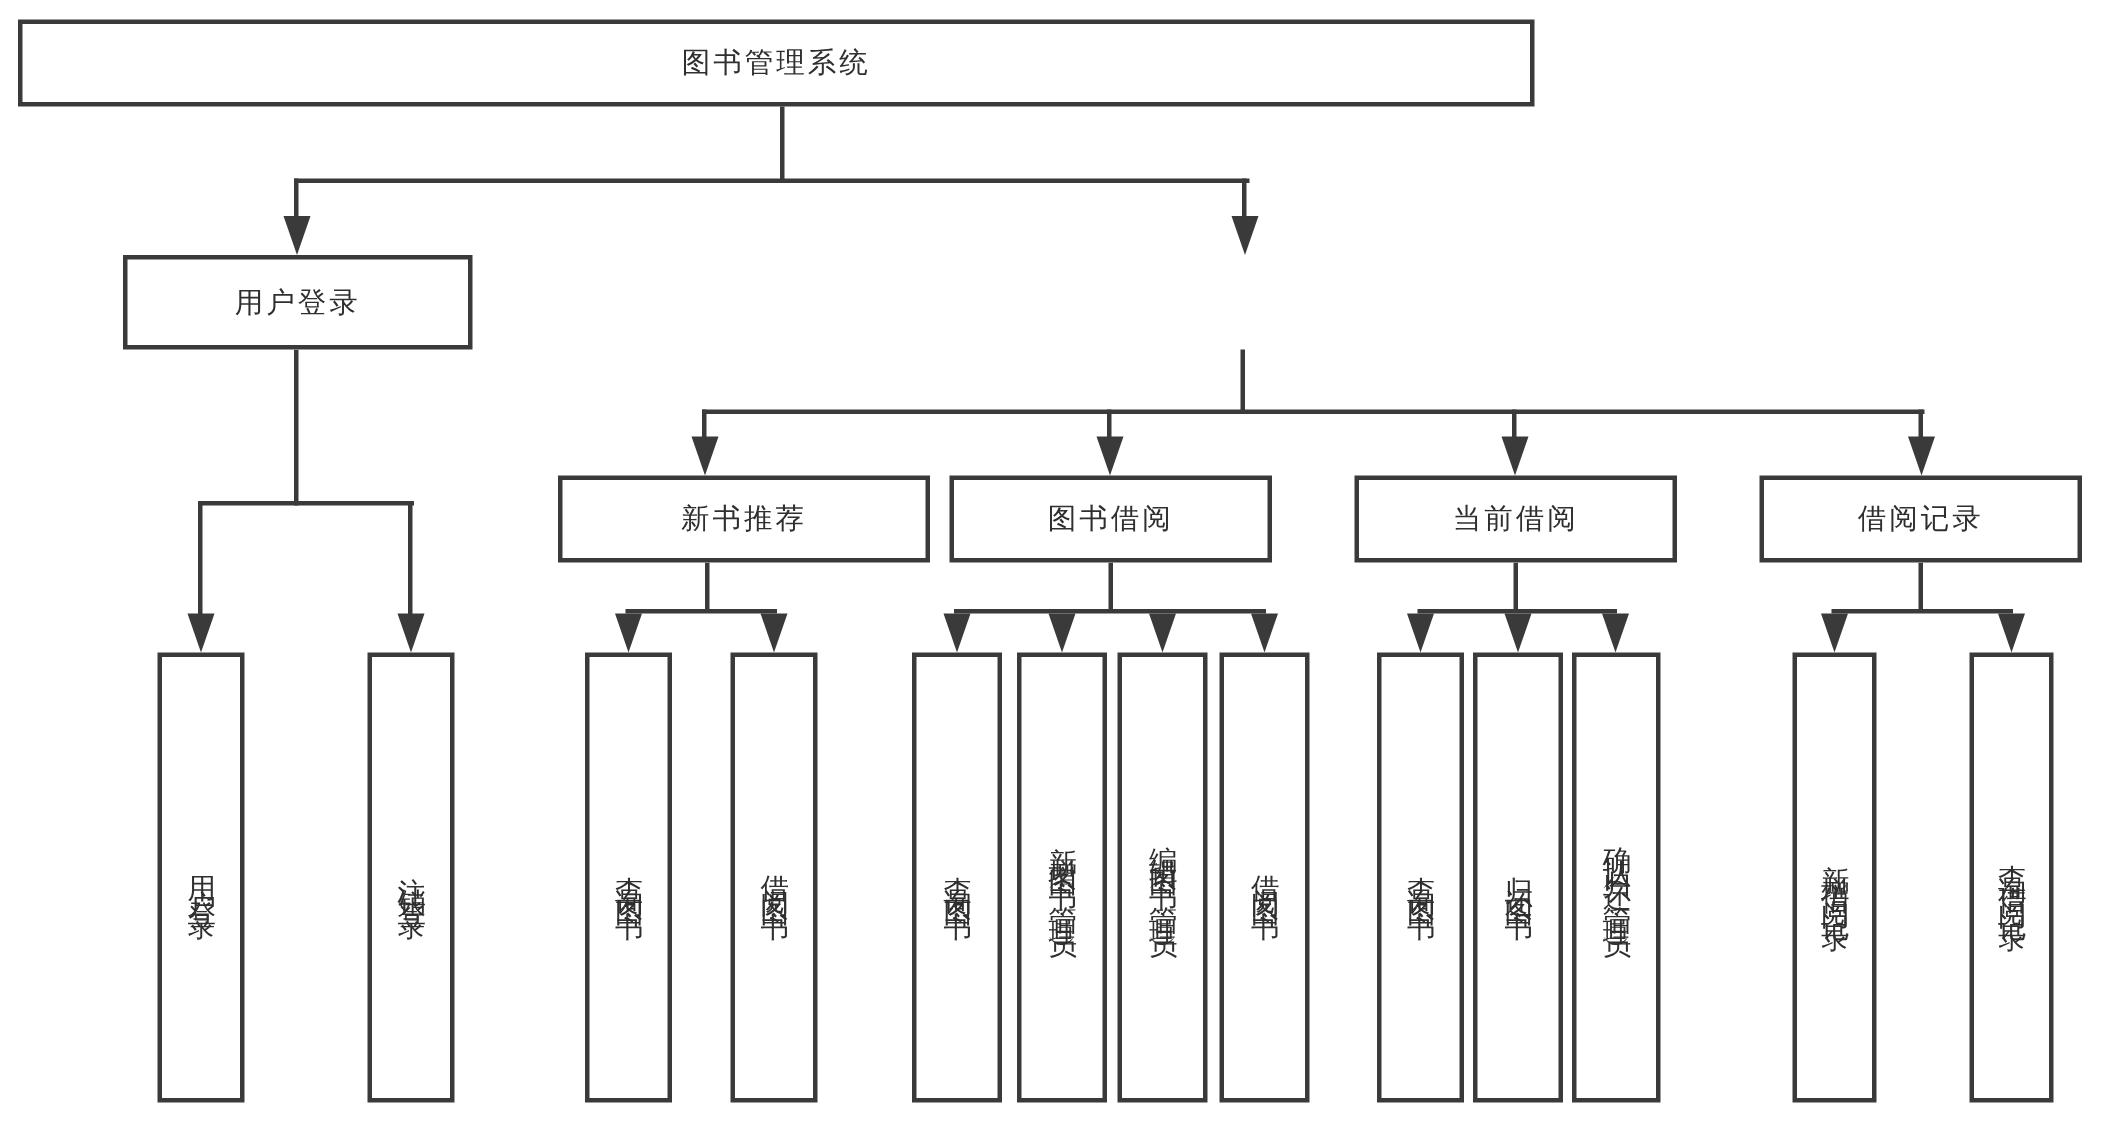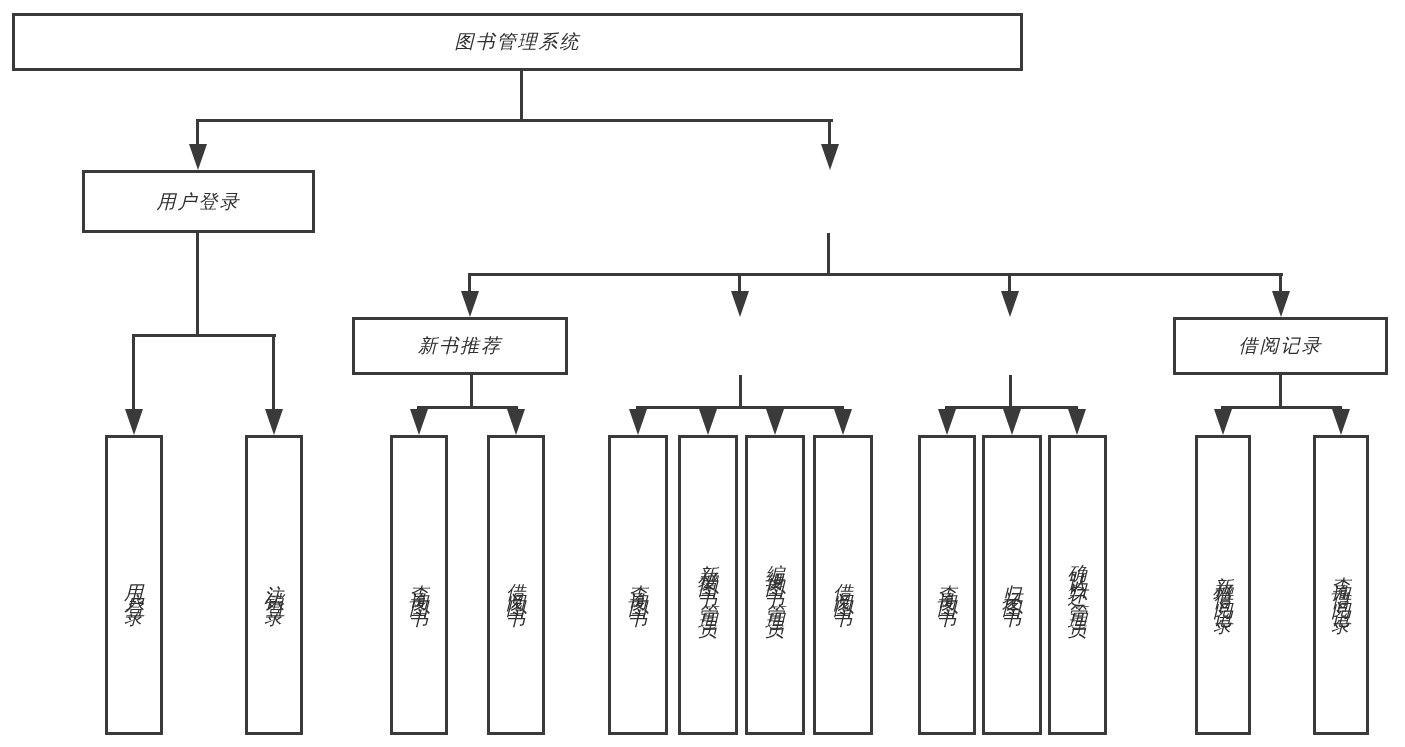--- a/index.html
+++ b/index.html
@@ -5,21 +5,21 @@
   :root{
     --line:#3a3a3a;
     --border:#3a3a3a;
     --bg:#ffffff;
     --text:#2f2f2f;
     --wm:#b5b5b5;
   }
   html,body{margin:0;padding:0;background:var(--bg);}
   body{font-family:"Liberation Sans","DejaVu Sans",sans-serif;}
   .canvas{
-    position:relative;width:1405px;height:747px;background:var(--bg);overflow:hidden;font-style:italic;
+    position:relative;width:1405px;height:747px;background:var(--bg);overflow:hidden;
   }
   .node{
     position:absolute;box-sizing:border-box;background:#fff;
     border:3px solid var(--border);
     display:flex;align-items:center;justify-content:center;
     font-size:19px;color:var(--text);letter-spacing:2px;
     z-index:2;
   }
   .vnode{
     writing-mode:vertical-rl;
@@ -70,21 +70,23 @@
   <div class="hline" style="left:468px;top:273px;width:815px"></div>
   <div class="vline" style="left:468px;top:273px;height:22px"></div>
   <div class="arrow" style="left:461px;top:291px"></div>
   <div class="vline" style="left:738px;top:273px;height:22px"></div>
   <div class="arrow" style="left:731px;top:291px"></div>
   <div class="vline" style="left:1008px;top:273px;height:22px"></div>
   <div class="arrow" style="left:1001px;top:291px"></div>
   <div class="vline" style="left:1279px;top:273px;height:22px"></div>
   <div class="arrow" style="left:1272px;top:291px"></div>
 
-  <div class="node" style="left:352px;top:317px;width:216px;height:58px">新书推荐</div>
+  <div class="node" style="left:372px;top:317px;width:248px;height:58px">新书推荐</div>
+  <div class="node" style="left:633px;top:317px;width:215px;height:58px">图书借阅</div>
+  <div class="node" style="left:903px;top:317px;width:215px;height:58px">当前借阅</div>
   <div class="node" style="left:1173px;top:317px;width:215px;height:58px">借阅记录</div>
 
   <div class="vline" style="left:470px;top:375px;height:33px"></div>
   <div class="hline" style="left:417px;top:406px;width:101px"></div>
   <div class="arrow" style="left:410px;top:409px"></div>
   <div class="arrow" style="left:507px;top:409px"></div>
 
   <div class="vline" style="left:739px;top:375px;height:33px"></div>
   <div class="hline" style="left:636px;top:406px;width:208px"></div>
   <div class="arrow" style="left:629px;top:409px"></div>

